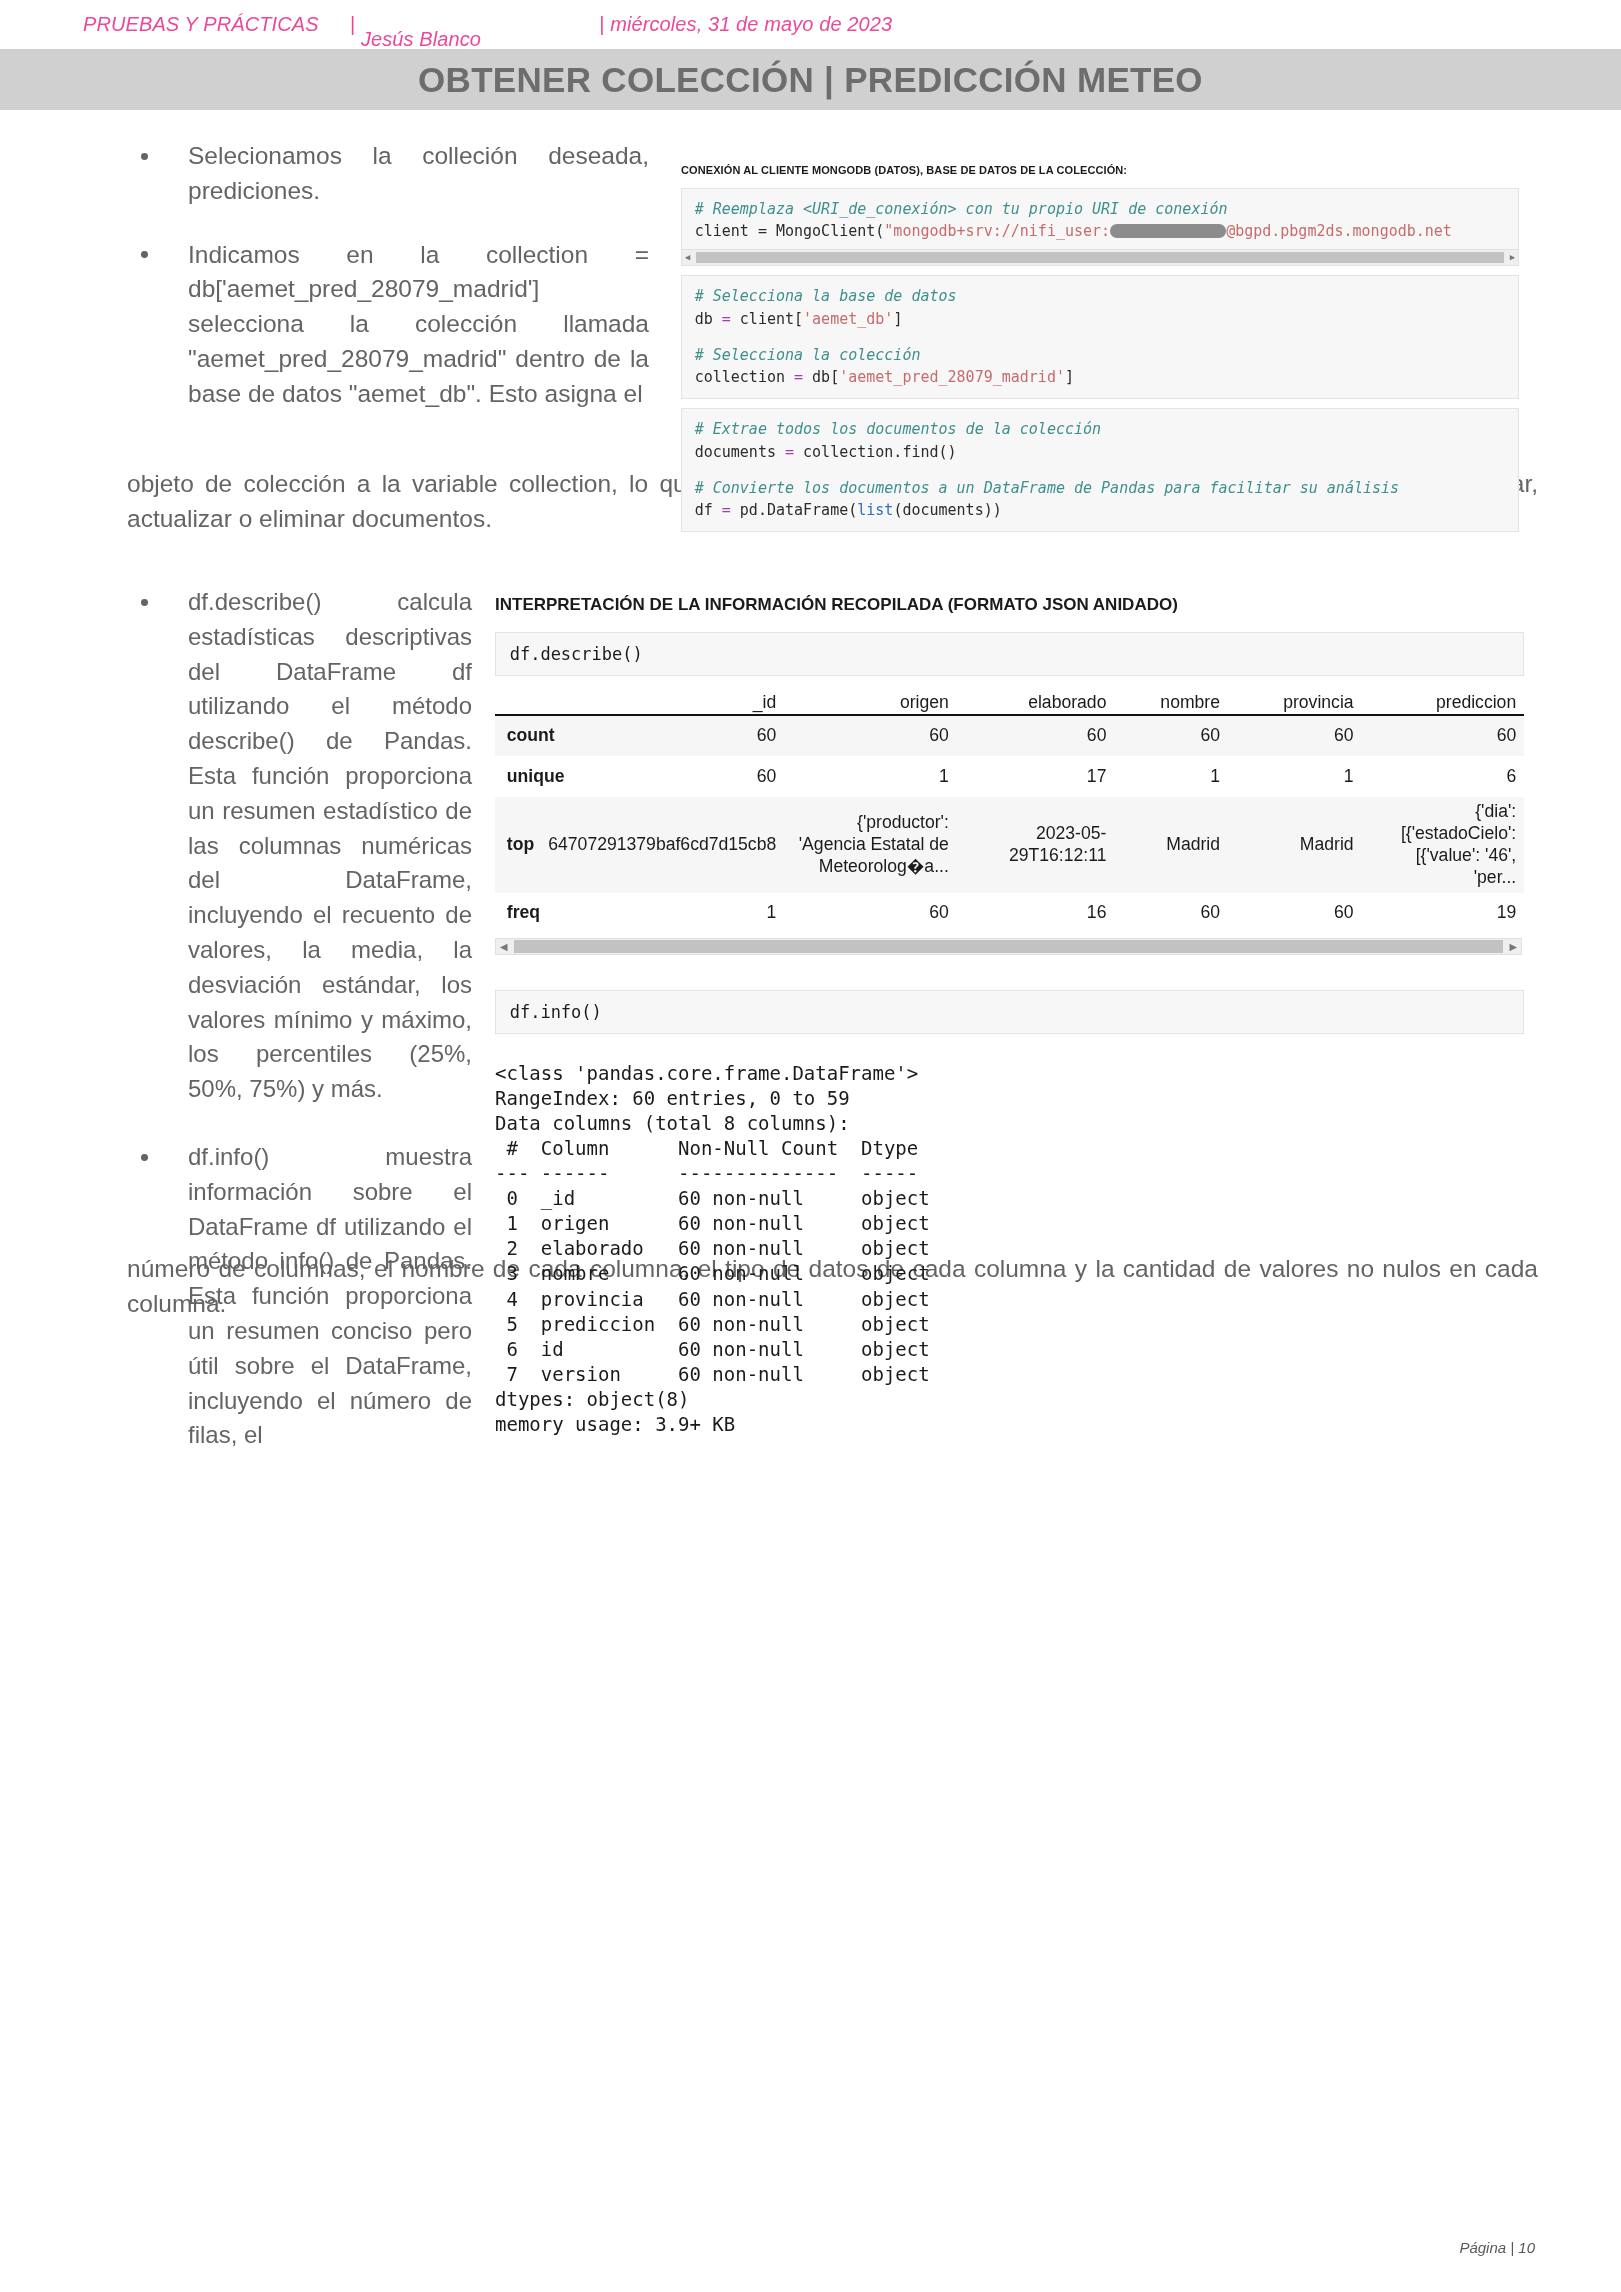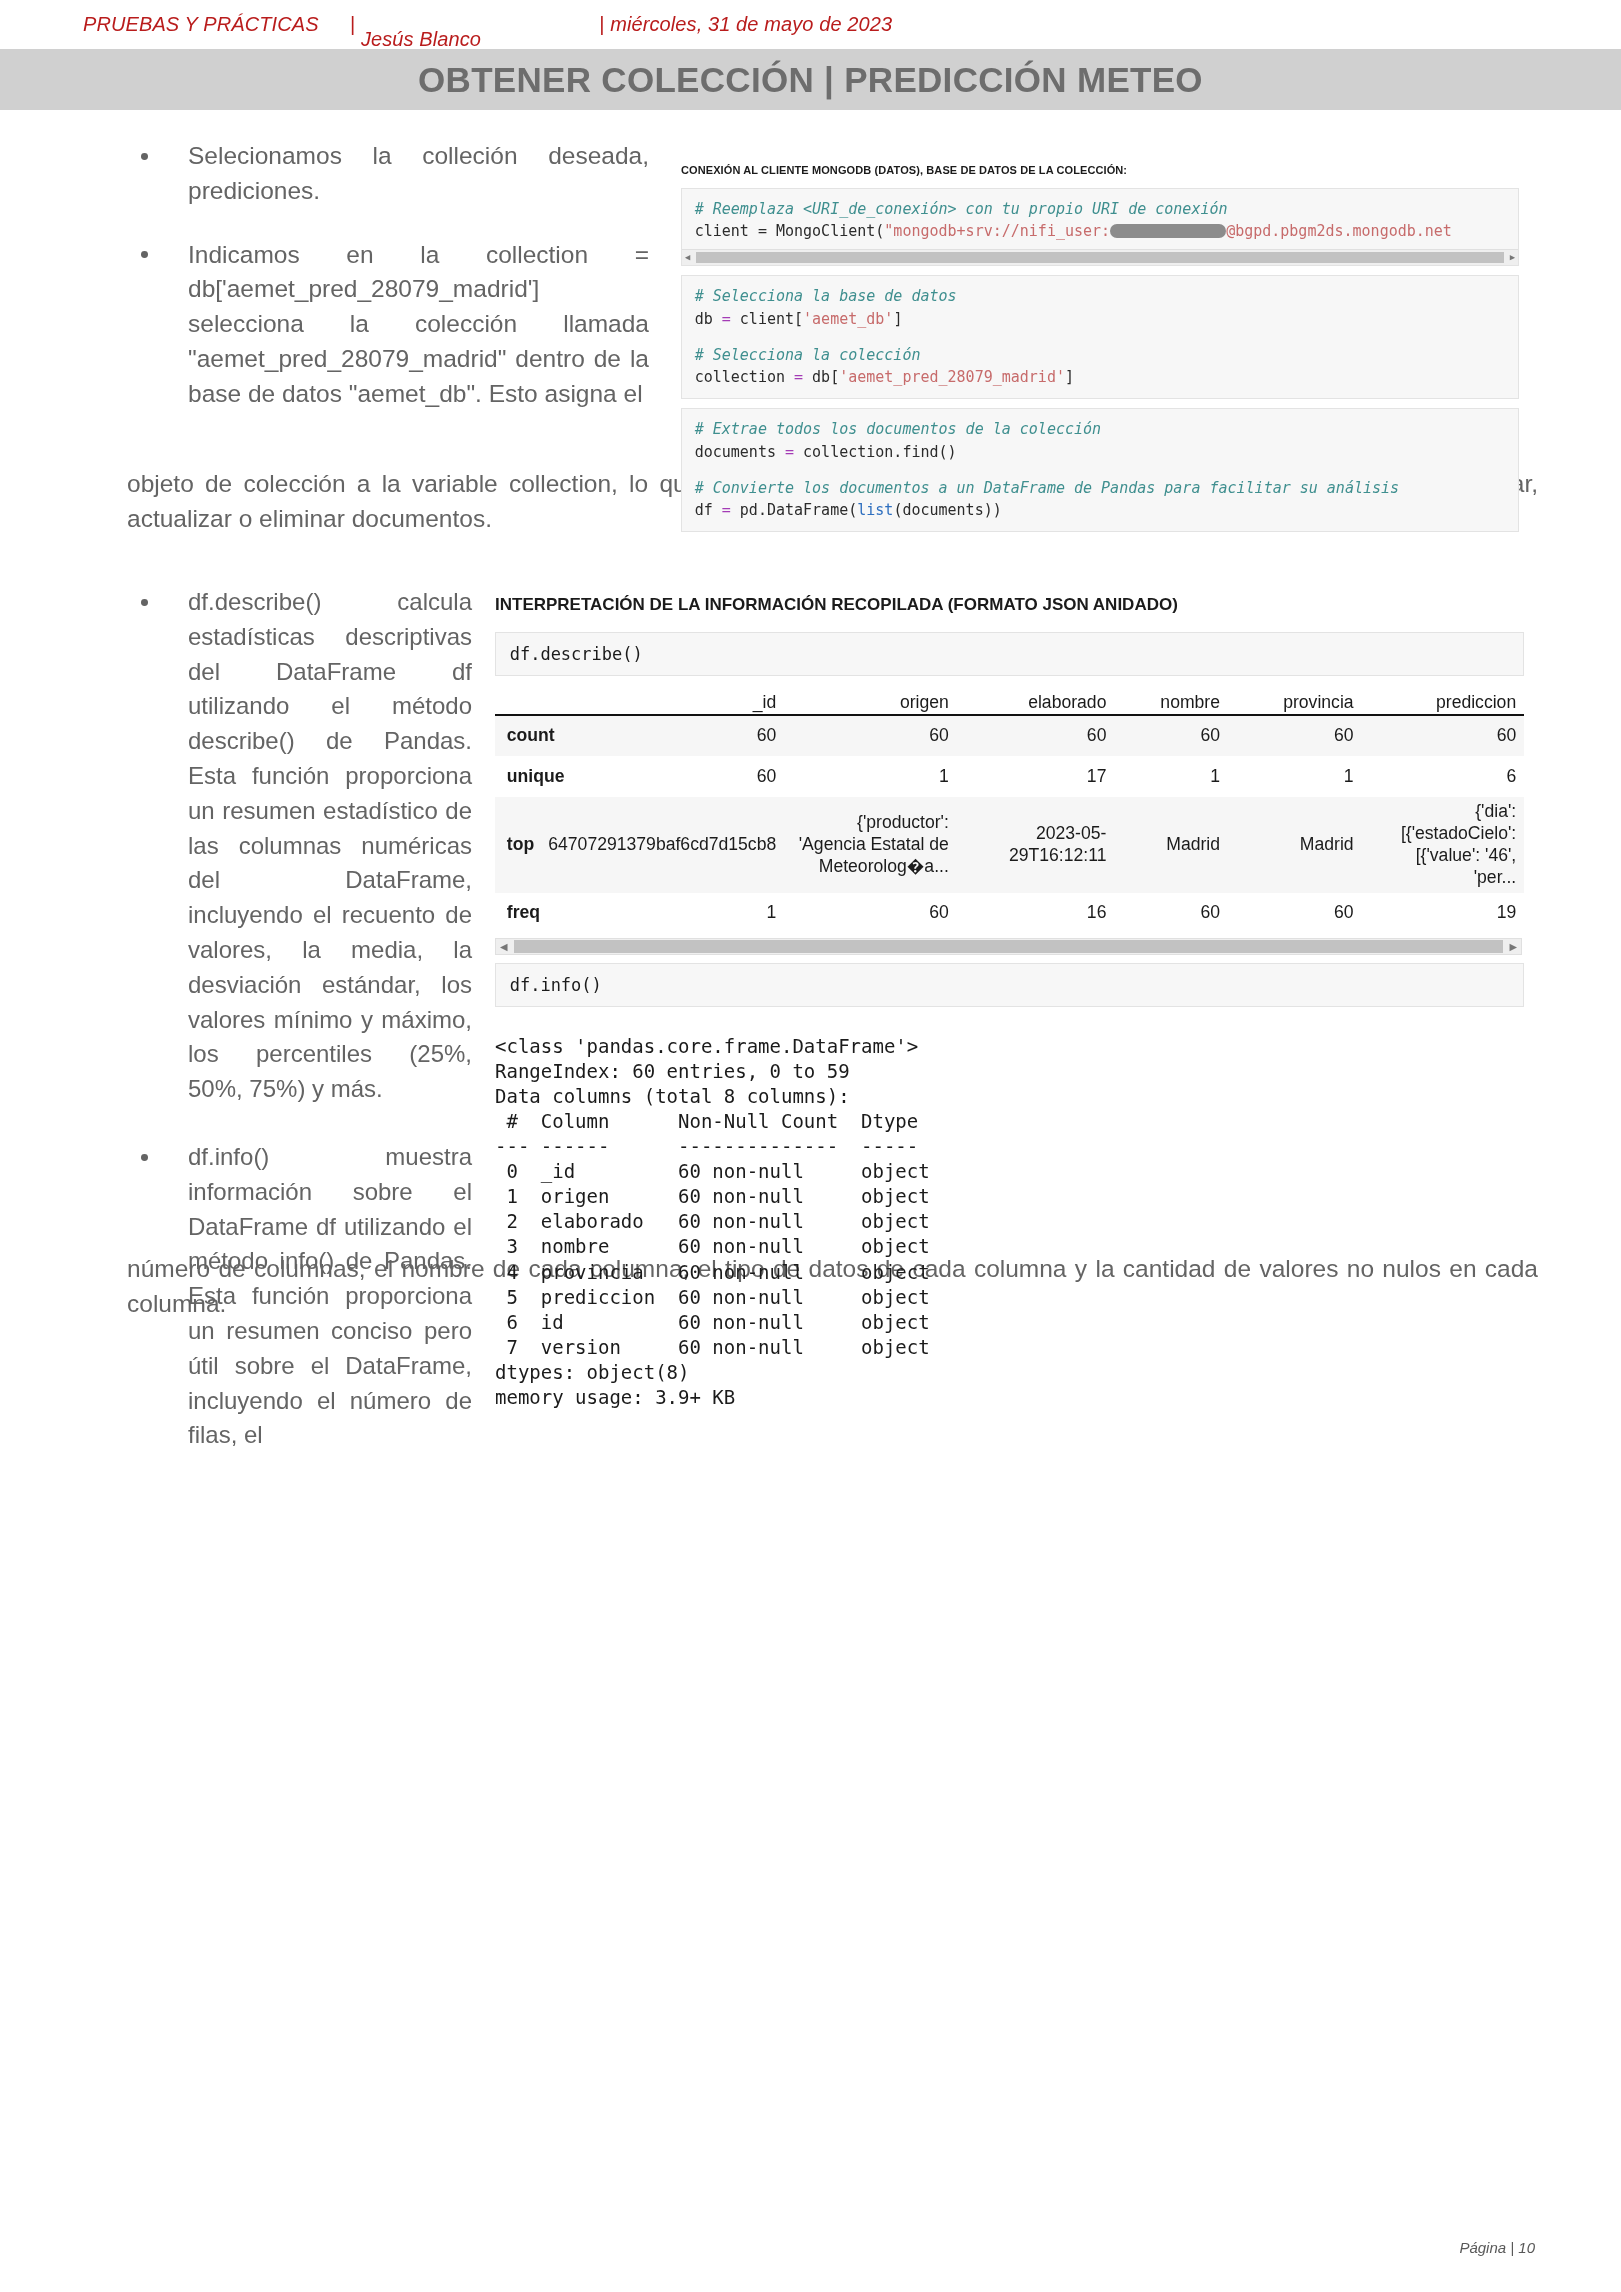--- a/index.html
+++ b/index.html
@@ -19,21 +19,21 @@
   
   .doc-header {
     position: absolute;
     top: 0; left: 0;
     width: 1621px;
     height: 49px;
     display: flex;
     align-items: center;
     font-style: italic;
     font-size: 20px;
-    color: #b91c1c;
+    color: #ec4899;
     letter-spacing: 0.1px;
   }
   .hdr-left { margin-left: 83px; font-weight: 400; }
   .hdr-sep-1 { margin-left: 31px; }
   .hdr-author { margin-left: 5.9px; margin-top: 30px; }
   .hdr-sep-2 { margin-left: 118px; }
   .hdr-date { margin-left: 5.9px; }
 
   
   .title-band {
@@ -246,21 +246,21 @@
     display: flex;
     align-items: center;
     justify-content: space-between;
     padding: 0 3.9px;
     box-sizing: border-box;
     margin-top: 3.9px;
   }
   .tbl-scroll .thumb { flex: 1; height: 12.7px; background: #c2c2c2; margin: 0 6.9px; }
   .tbl-scroll .arr { font-size: 9.8px; color: #777; }
 
-  .info-cell { margin-top: 8px; }
+  .info-cell { margin-top: 35px; }
   pre.info-out {
     margin: 27px 0 0 0;
     font-family: "DejaVu Sans Mono", monospace;
     font-size: 19px;
     line-height: 1.32;
     color: #1b1b1b;
     white-space: pre;
   }
 
   

